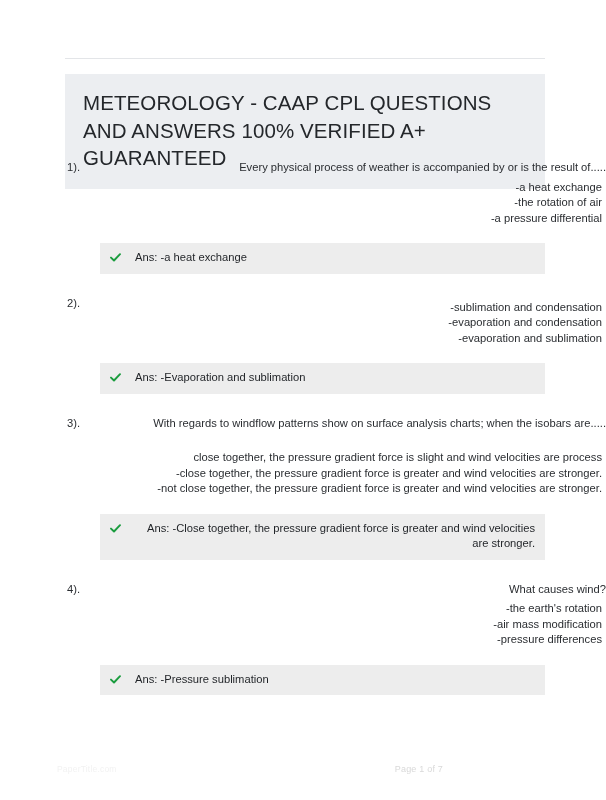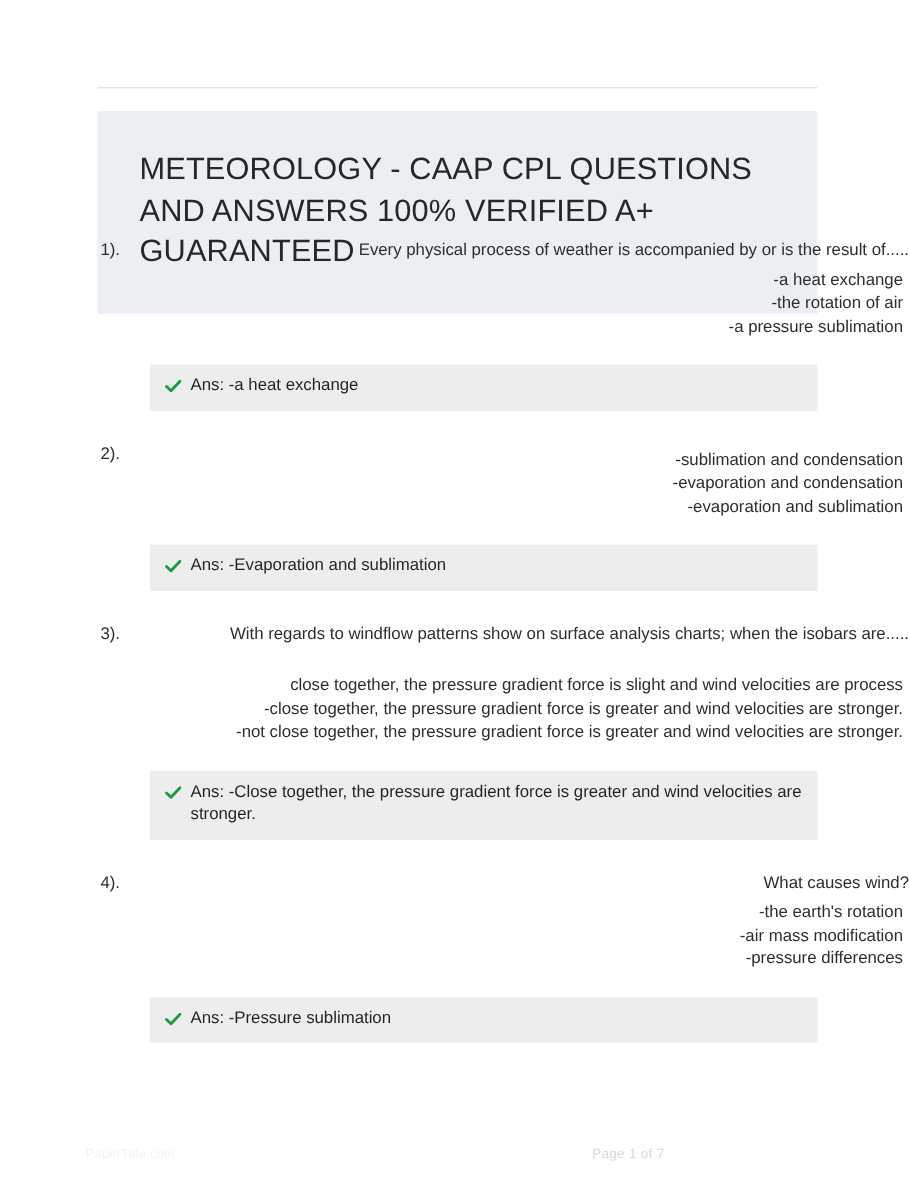--- a/index.html
+++ b/index.html
@@ -42,21 +42,21 @@
     box-sizing: border-box;
     background: #eceef1;
     padding: 13px 16px 15px 16px;
   }
   .title-banner .title-text {
     font-size: 20.5px;
     line-height: 1.35;
     font-weight: 400;
     color: #24272b;
     letter-spacing: 0.1px;
-    margin: 12px;
+    margin: 2px;
   }
 
   
   .qlist {
     position: absolute;
     left: 0;
     top: 160px;
     width: 606px;
   }
 
@@ -113,21 +113,22 @@
     margin-left: 100px;
     margin-right: 61px;
     margin-top: 13px;
     background: #ededed;
     padding: 7px 10px 8px 10px;
     box-sizing: border-box;
   }
   .ansline {
     display: flex;
     align-items: flex-start;
-    gap: 6px;
+    gap: 14px;
+    text-align: right;
   }
   .check-icon {
     flex: 0 0 auto;
     width: 11px;
     height: 15px;
     display: inline-block;
     line-height: 15px;
   }
   .check-icon svg { display: block; margin-top: 3px; }
   .anstext {
@@ -174,21 +175,21 @@
 
   <div class="qlist">
       <div class="qblock">
         <div class="qrow">
           <div class="qnum">1).</div>
           <div class="qbody">
             <p class="qstem">Every physical process of weather is accompanied by or is the result of.....</p>
             <ul class="qopts">
               <li>-a heat exchange</li>
               <li>-the rotation of air</li>
-              <li>-a pressure sublimation</li>
+              <li>-a pressure differential</li>
             </ul>
           </div>
         </div>
         <div class="ansbox">
           <div class="ansline">
             <span class="check-icon">
               <svg width="11" height="9" viewBox="0 0 11 9" xmlns="http://www.w3.org/2000/svg">
                 <path d="M1 4.6 L4.0 7.5 L10 1.2" fill="none" stroke="#1a9c3e" stroke-width="1.9" stroke-linecap="round" stroke-linejoin="round"></path>
               </svg>
             </span>

